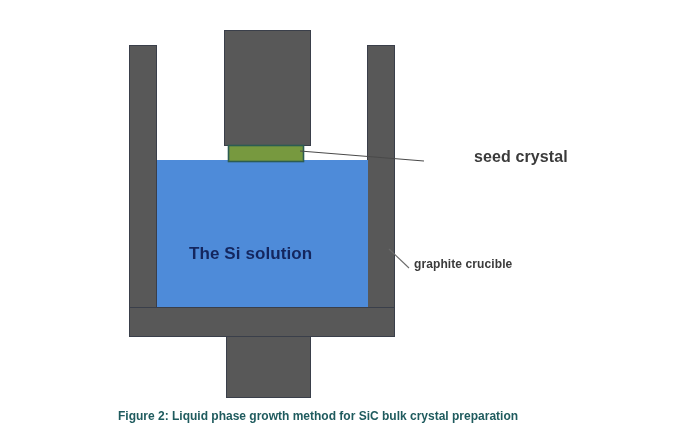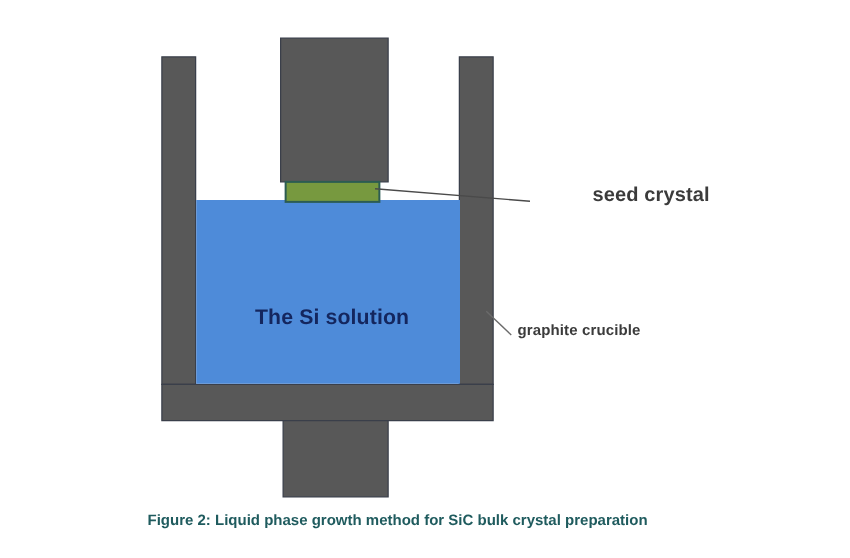--- a/index.html
+++ b/index.html
@@ -52,21 +52,21 @@
   }
 
   #label-graphite-crucible {
     left: 414px;
     top: 257px;
     font-size: 12px;
     color: #3b3b3b;
   }
 
   #label-si-solution {
-    left: 204px;
+    left: 189px;
     top: 244px;
     font-size: 17px;
     color: #14265e;
   }
 
   #figure-caption {
     position: absolute;
     left: 118px;
     top: 409px;
     font-size: 12px;

